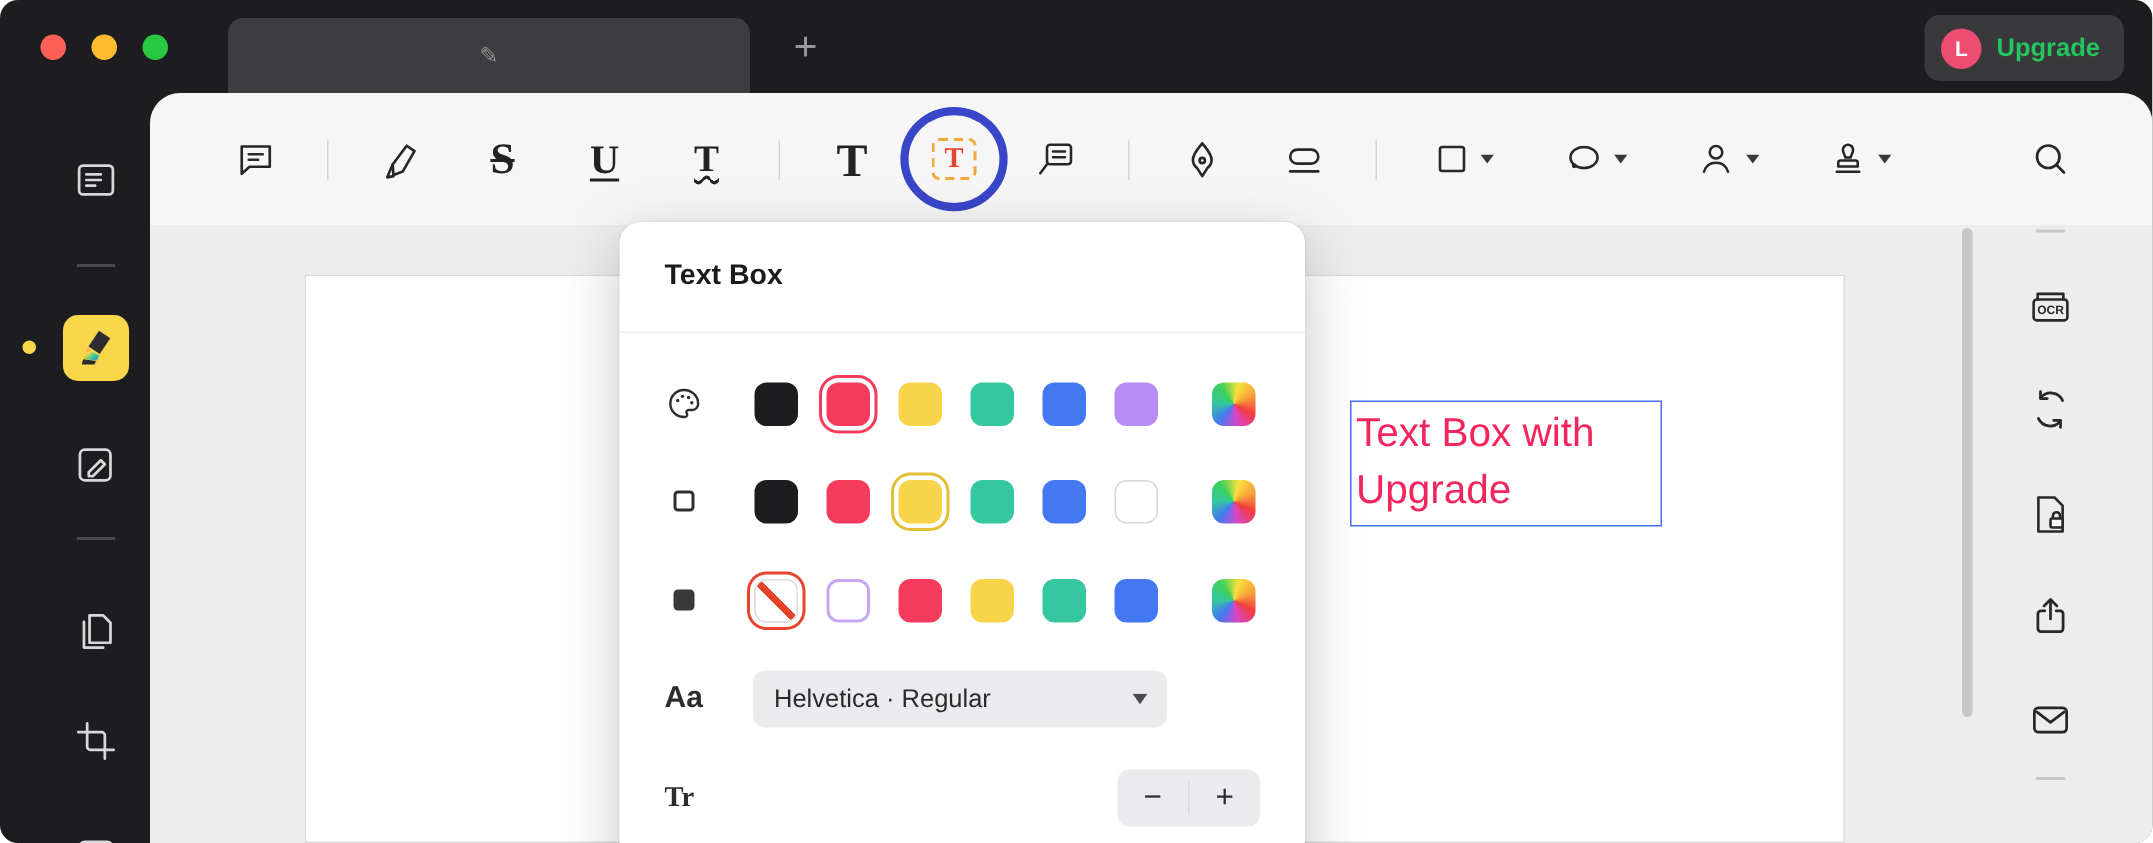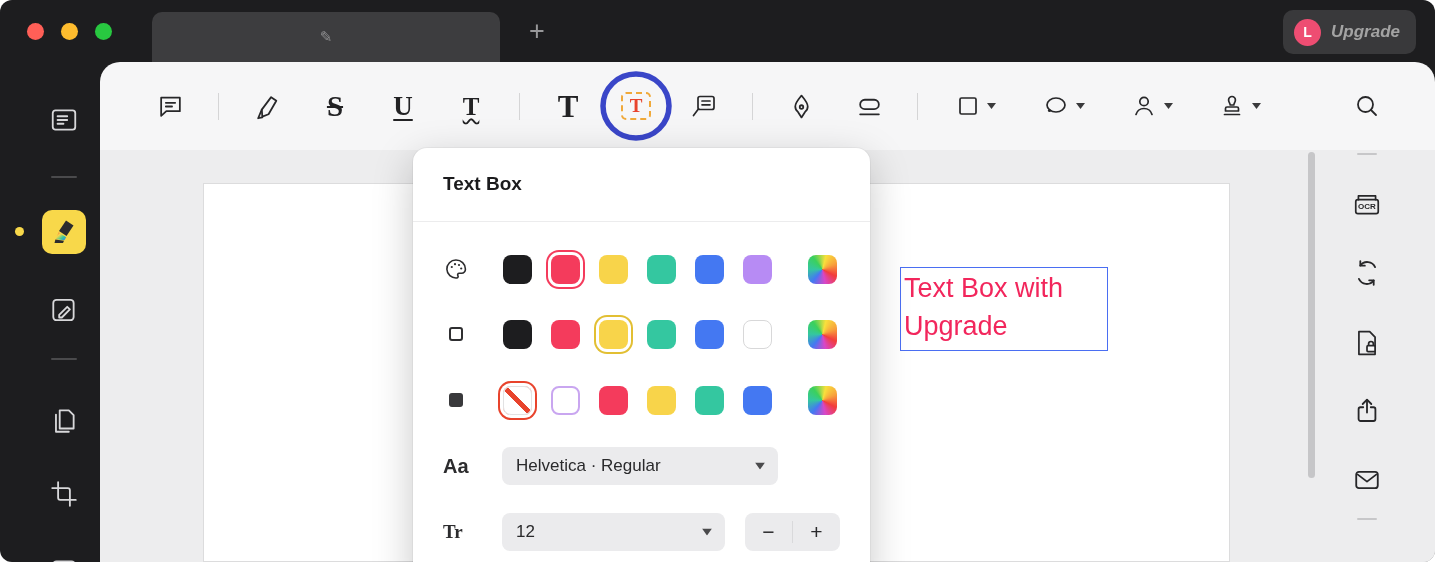--- a/index.html
+++ b/index.html
@@ -10,21 +10,21 @@
   .titlebar { position:absolute; left:0; top:0; right:0; height:62px; }
   .traffic { position:absolute; top:23px; width:17px; height:17px; border-radius:50%; }
   .t-red { left:27px; background:#ff5f57; }
   .t-yellow { left:61px; background:#febc2e; }
   .t-green { left:95px; background:#28c840; }
   .tab { position:absolute; left:152px; top:12px; width:348px; height:50px; background:#3d3d3f; border-radius:10px 10px 0 0; display:flex; align-items:center; justify-content:center; gap:10px; color:#b7b7b9; font-size:17px; }
   .tab-edit { color:#8f8f91; font-size:15px; }
   .newtab { position:absolute; left:520px; top:14px; width:34px; height:34px; display:flex; align-items:center; justify-content:center; color:#98989a; font-size:27px; font-weight:300; }
   .upgrade { position:absolute; right:19px; top:10px; height:44px; background:#39393b; border-radius:10px; display:flex; align-items:center; gap:10px; padding:0 16px 0 11px; }
   .avatar { width:27px; height:27px; border-radius:50%; background:#ee4d72; color:#fff; font-size:14px; font-weight:700; display:flex; align-items:center; justify-content:center; }
-  .upgrade-label { color:#a3a3a3; font-size:17px; font-weight:700;font-style:italic; }
+  .upgrade-label { color:#22c55e; font-size:17px; font-weight:700; }
 
   
   .sidebar { position:absolute; left:0; top:62px; width:100px; bottom:0; }
   .side-item { position:absolute; left:42px; width:44px; height:44px; display:flex; align-items:center; justify-content:center; border-radius:10px; }
   .side-item.active { background:#f8d84a; }
   .side-divider { position:absolute; left:51px; width:26px; height:2px; background:#4a4a4c; border-radius:1px; }
   .side-dot { position:absolute; left:15px; width:9px; height:9px; border-radius:50%; background:#f8d84a; }
 
   
   .panel { position:absolute; left:100px; top:62px; right:0; bottom:0; background:#f6f6f7; border-radius:20px 20px 0 0; }
@@ -373,26 +373,20 @@
         <div class="dropdown" style="left:89px;width:276px">
           <span>Helvetica · Regular</span>
           <svg class="dd-chev" width="10" height="7" viewBox="0 0 10 7">
               <path d="M0 0h10L5 7z" fill="#4a4a4c"></path>
             </svg>
         </div>
       </div>
 
       <div class="p-row" style="top:365px;height:38px">
         <span class="row-label" style="font-family:'Liberation Serif',serif;font-size:19px">Tr</span>
-        <div class="dropdown" style="left:89px;width:223px">
-          <span>12</span>
-          <svg class="dd-chev" width="10" height="7" viewBox="0 0 10 7">
-              <path d="M0 0h10L5 7z" fill="#4a4a4c"></path>
-            </svg>
-        </div>
         <div class="stepper">
           <span class="step-btn">−</span>
           <span class="step-sep"></span>
           <span class="step-btn">+</span>
         </div>
       </div>
     </div>
 
   </div>
 </div>

